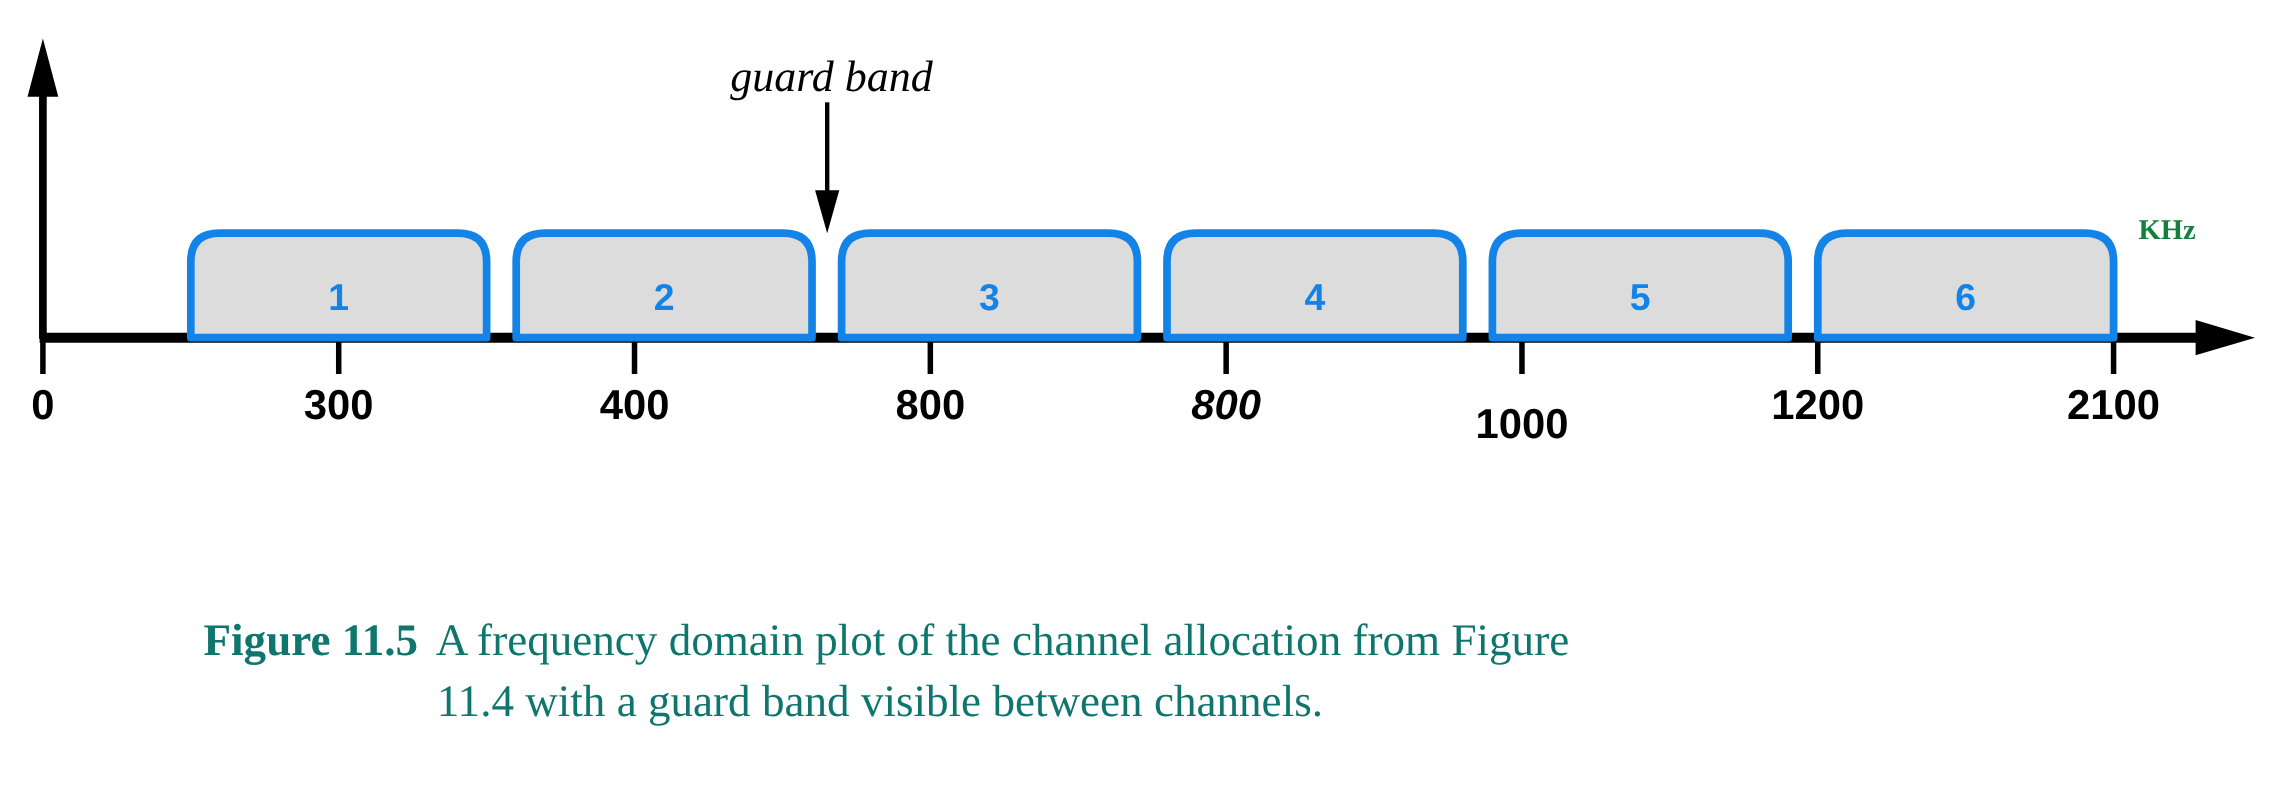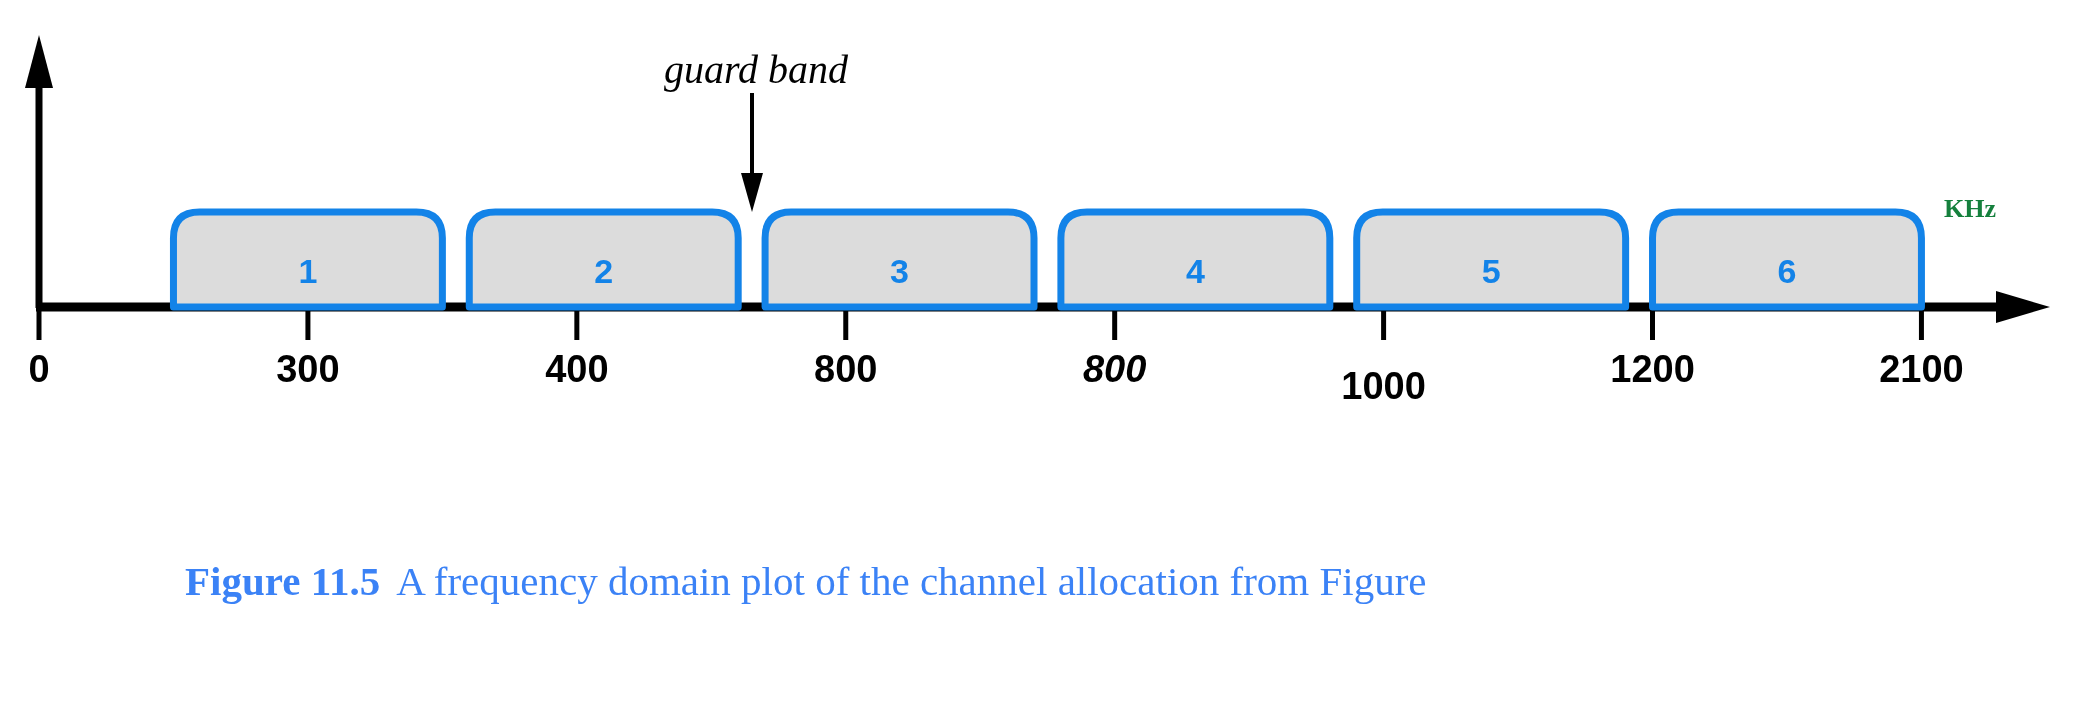--- a/index.html
+++ b/index.html
@@ -75,21 +75,21 @@
     white-space: nowrap;
     transform: translateX(-50%);
   }
 
   
   #caption {
     position: absolute;
     left: 185px;
     top: 552px;
     width: 1730px;
-    color: #3b82f6;
+    color: #0f766e;
     font-family: "Liberation Serif", "DejaVu Serif", serif;
     font-size: 41px;
     line-height: 58px;
   }
   #caption-body {
     display: block;
     text-align: justify;
     text-align-last: left;
   }
   #caption-label {
@@ -167,13 +167,14 @@
       <div class="tick-label" style="left: 1383.6px; top: 350px; margin-top: 17px;">1000</div>
       <div class="tick-label" style="left: 1652.52px; top: 350px; text-align: right;">1200</div>
       <div class="tick-label" style="left: 1921.44px; top: 350px;">2100</div>
     </div>
 </div>
 
 <div id="caption">
   <span id="caption-body">
     <span id="caption-label">Figure 11.5</span><span id="caption-text1">A frequency domain plot of the channel allocation from Figure</span>
   </span>
+  <span id="caption-line2">11.4 with a guard band visible between channels.</span>
 </div>
 
 </body></html>

